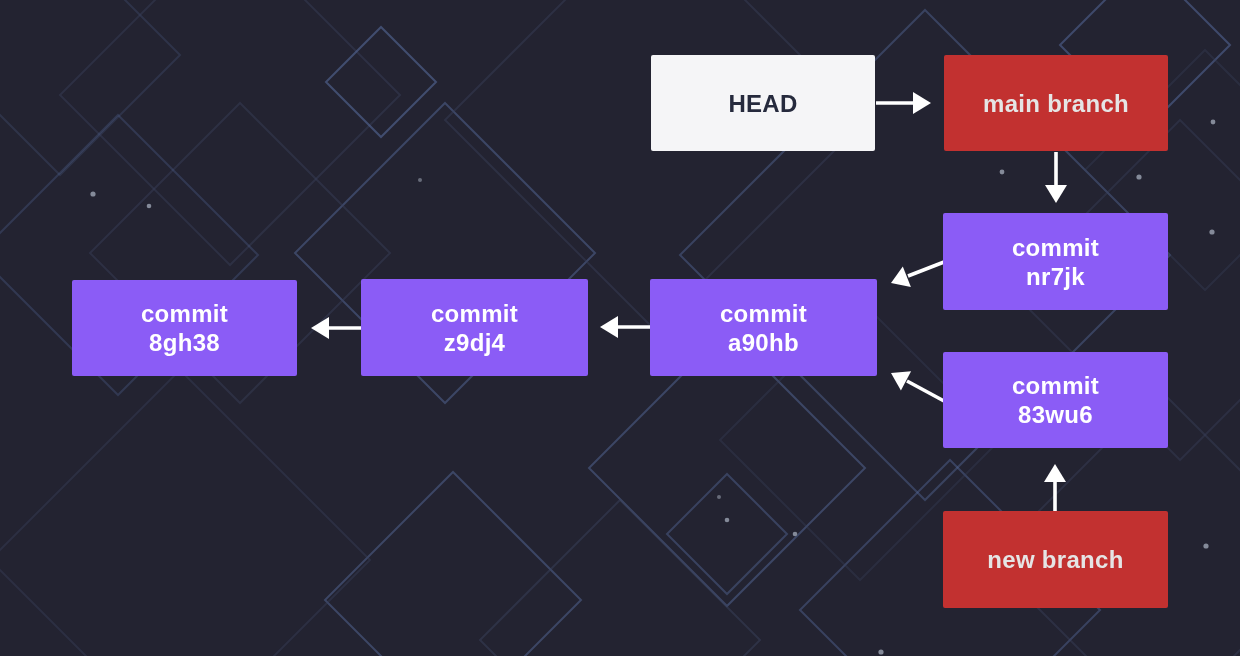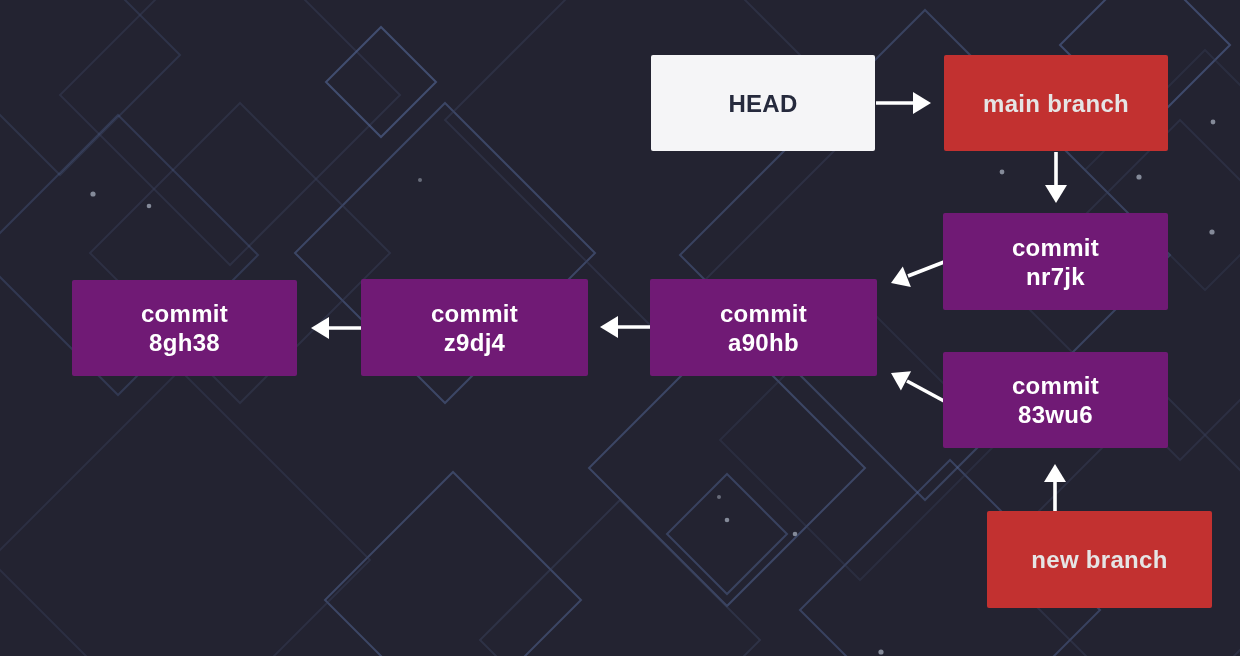--- a/index.html
+++ b/index.html
@@ -12,31 +12,31 @@
   }
   svg.layer{position:absolute;left:0;top:0;width:1240px;height:656px;}
   .node{
     position:absolute;
     display:flex;flex-direction:column;align-items:center;justify-content:center;
     text-align:right;
     font-weight:700;font-size:24px;letter-spacing:.3px;
     border-radius:2px;
     line-height:29px;
   }
-  .node-blue{background:#701a75;color:#ffffff;}
+  .node-blue{background:#8b5cf6;color:#ffffff;}
   .node-red{background:#c23130;color:#e5e5e5;}
   .node-white{background:#f5f5f7;color:#262a3d;}
   .n-head {left:651px;top:55px;width:224px;height:96px;}
   .n-main {left:944px;top:55px;width:224px;height:96px;}
   .n-nr7jk{left:943px;top:213px;width:225px;height:97px;}
   .n-83wu6{left:943px;top:352px;width:225px;height:96px;}
   .n-a90hb{left:650px;top:279px;width:227px;height:97px;}
   .n-z9dj4{left:361px;top:279px;width:227px;height:97px;}
   .n-8gh38{left:72px; top:280px;width:225px;height:96px;}
-  .n-new  {left:987px;top:511px;width:225px;height:97px;}
+  .n-new  {left:943px;top:511px;width:225px;height:97px;}
   .dline{display:block;}
 </style>
 </head>
 <body>
 
 <div class="canvas">
 
   <svg class="layer" viewBox="0 0 1240 656" aria-hidden="true">
     <g fill="none" stroke-width="2">
       <path d="M60 -65 L180 55 L60 175 L-60 55 Z" stroke="#39415c" opacity="0.55"></path>

